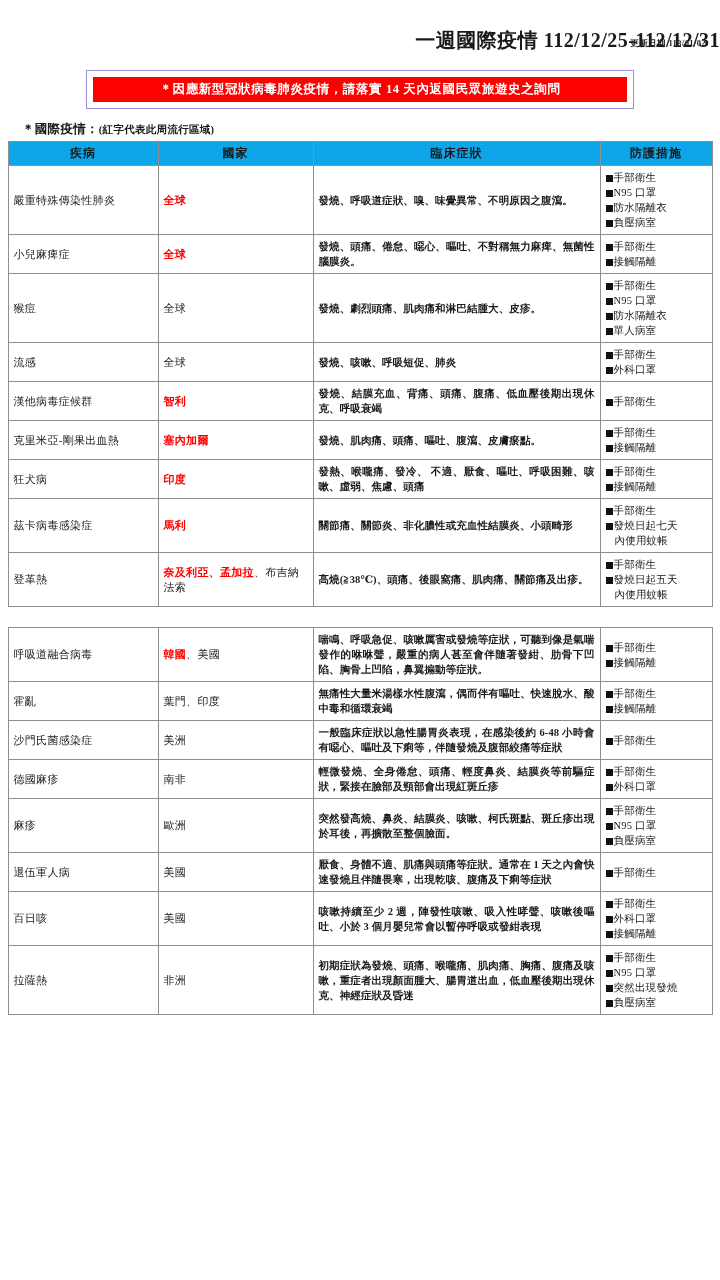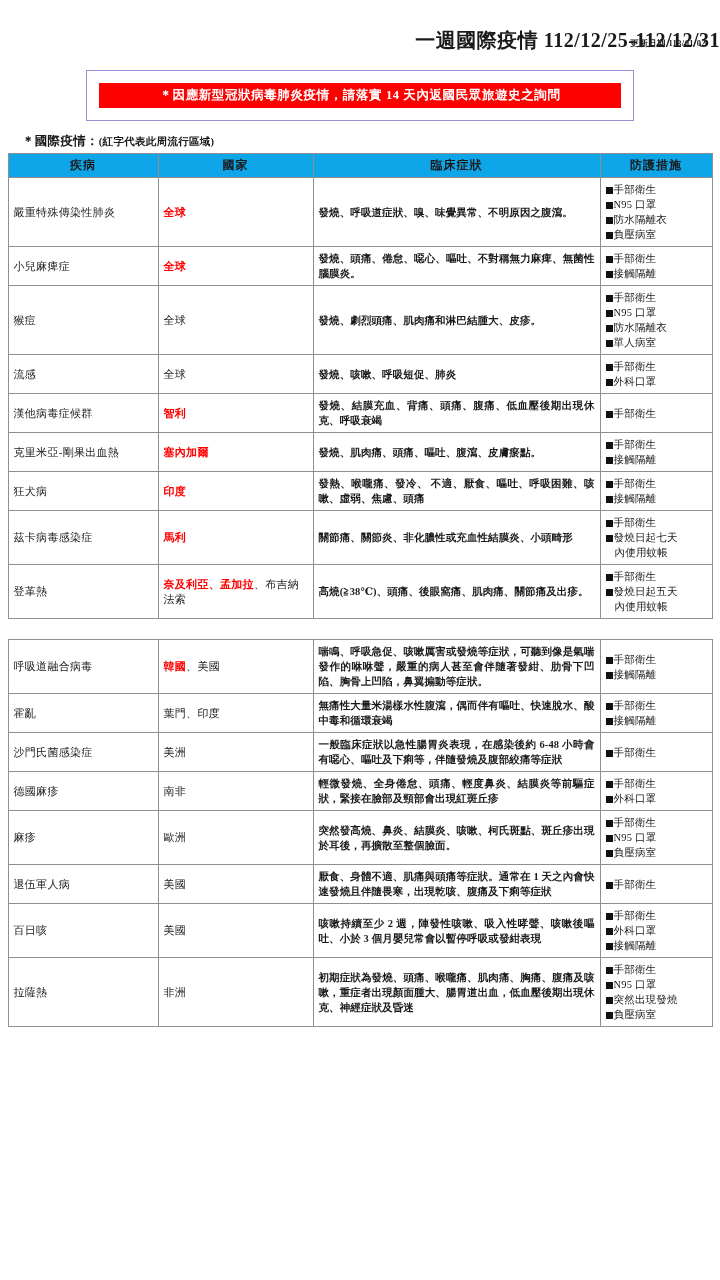--- a/index.html
+++ b/index.html
@@ -48,21 +48,21 @@
     letter-spacing: 0.4px;
     white-space: nowrap;
     color: #222;
   }
 
   
   .banner-wrap {
     margin: 4px auto 12px auto;
     width: 548px;
     border: 1.5px solid #9b8fd6;
-    padding: 12px;
+    padding: 6px;
     box-sizing: border-box;
   }
   .banner {
     background: #fd0000;
     color: #ffffff;
     font-weight: bold;
     font-size: 12.5px;
     letter-spacing: 0.6px;
     text-align: center;
     padding: 4px 2px 5px 2px;

